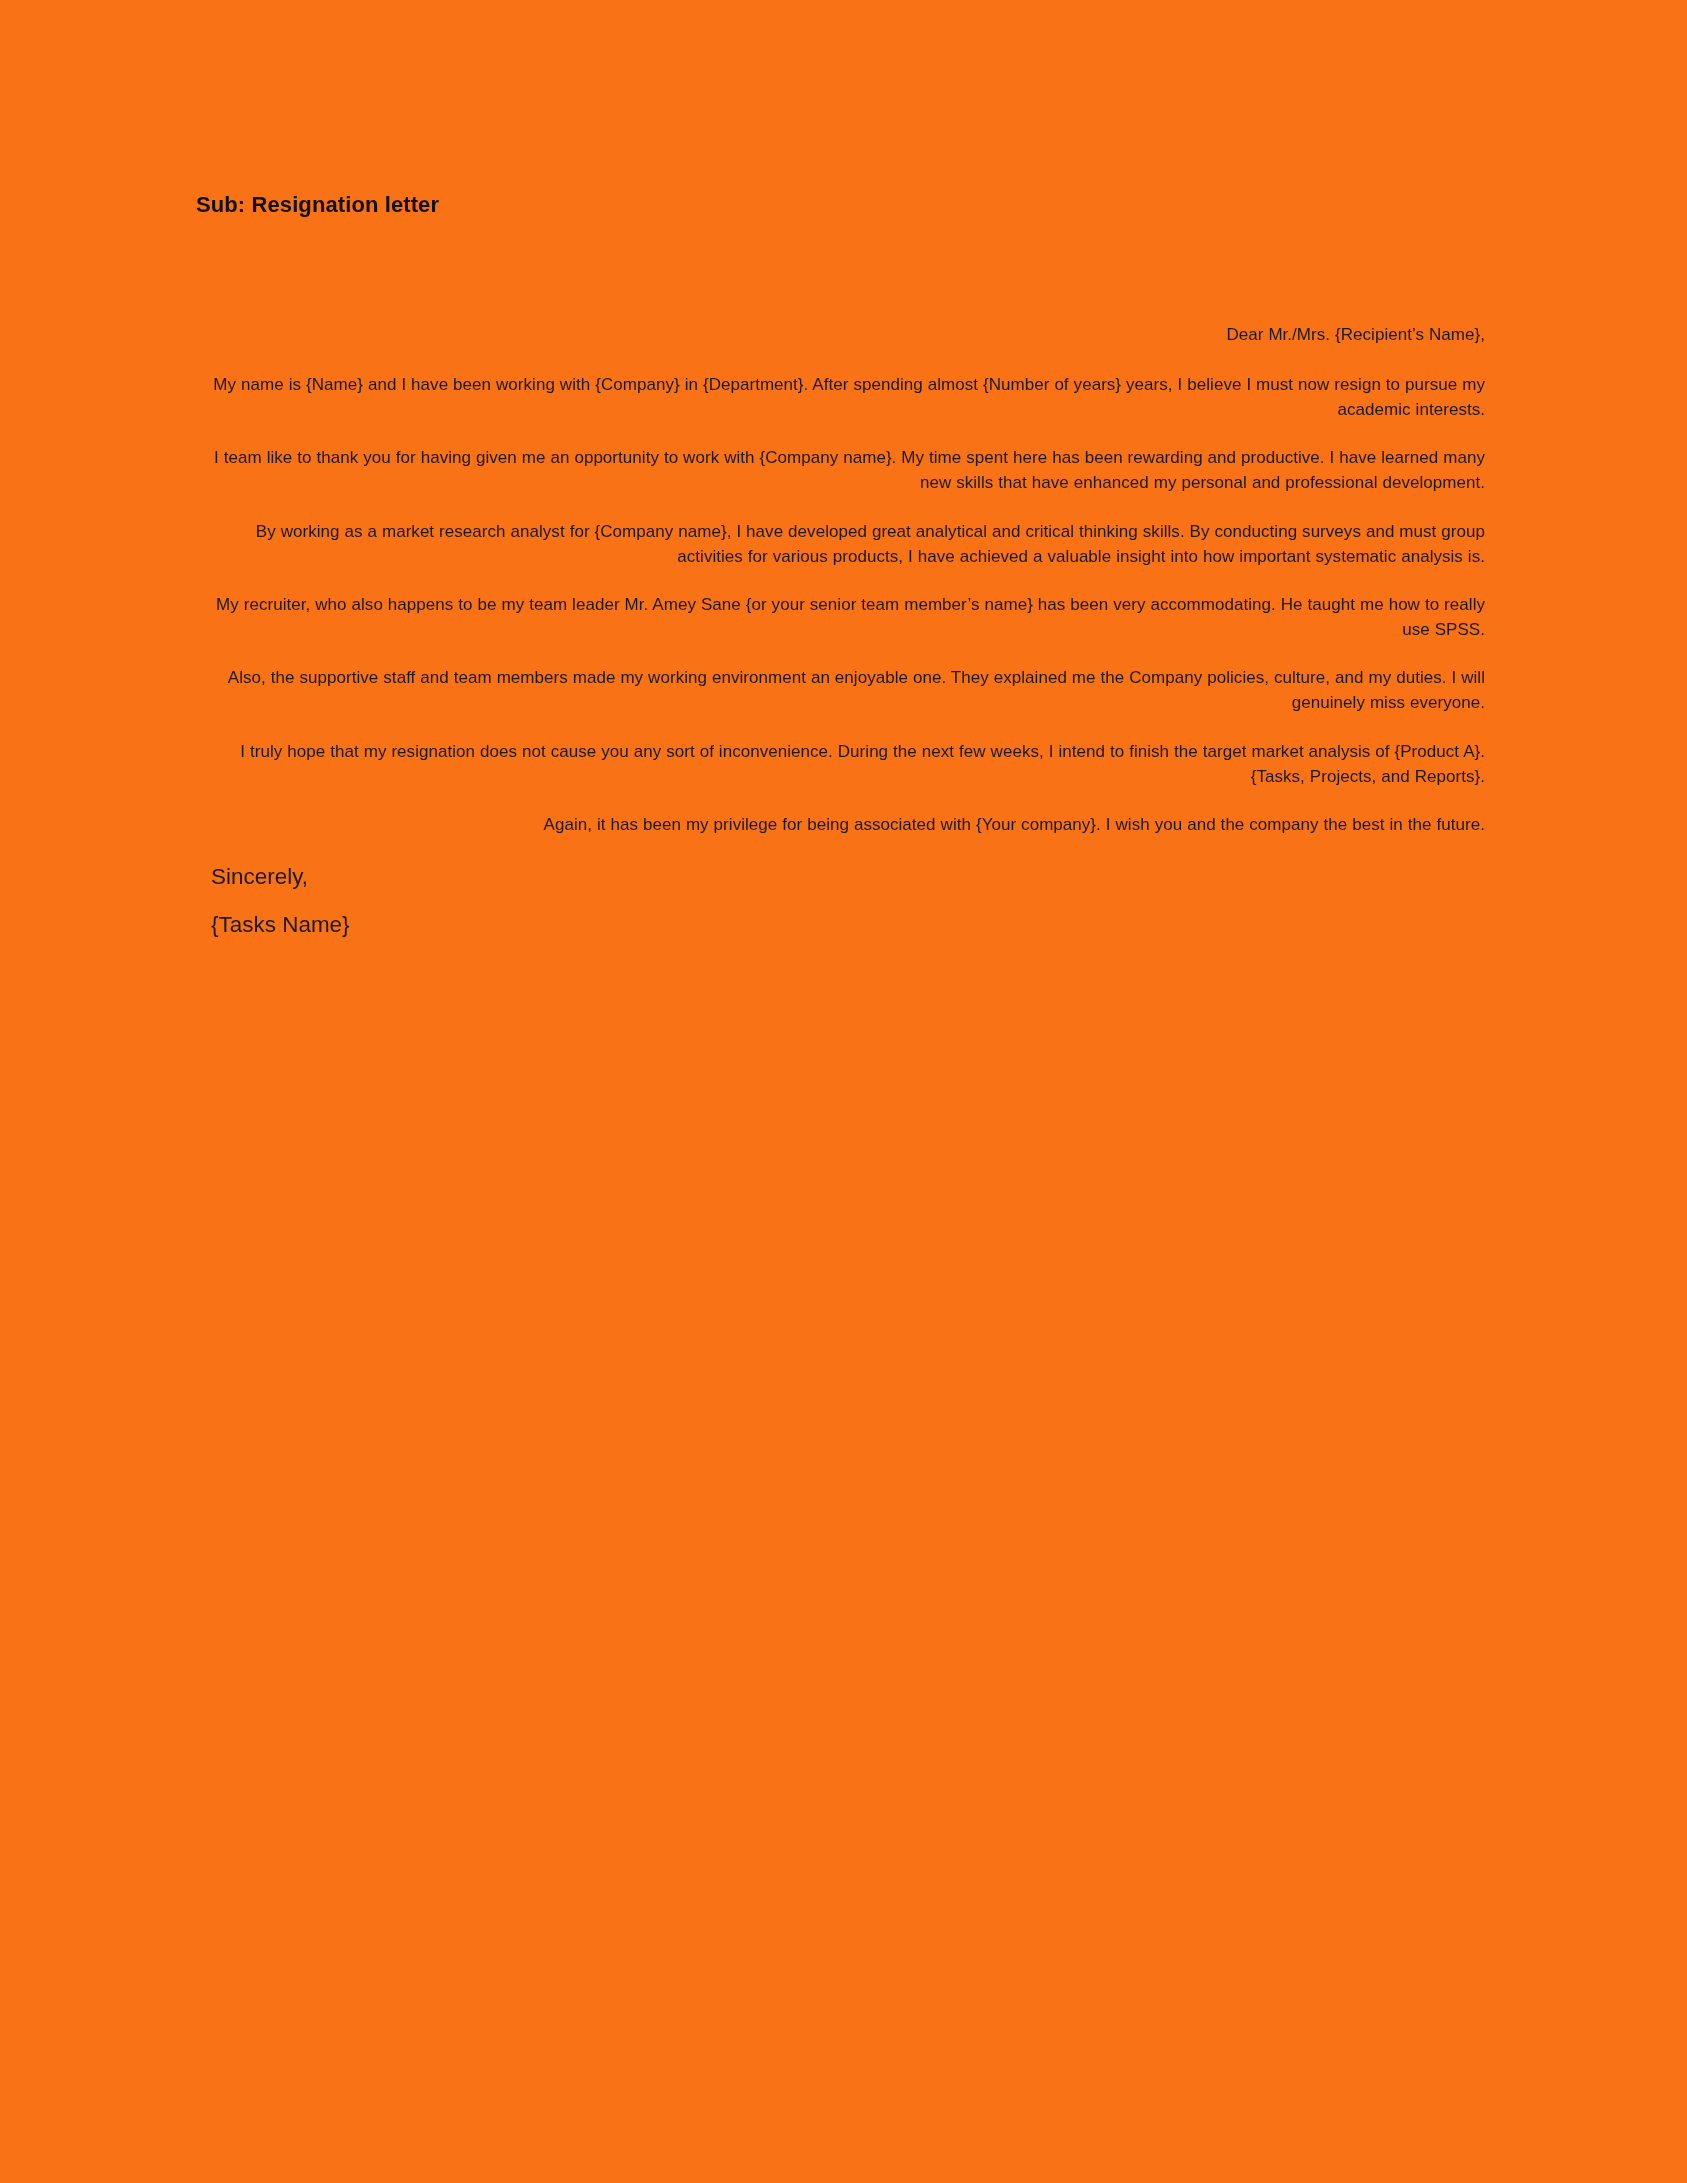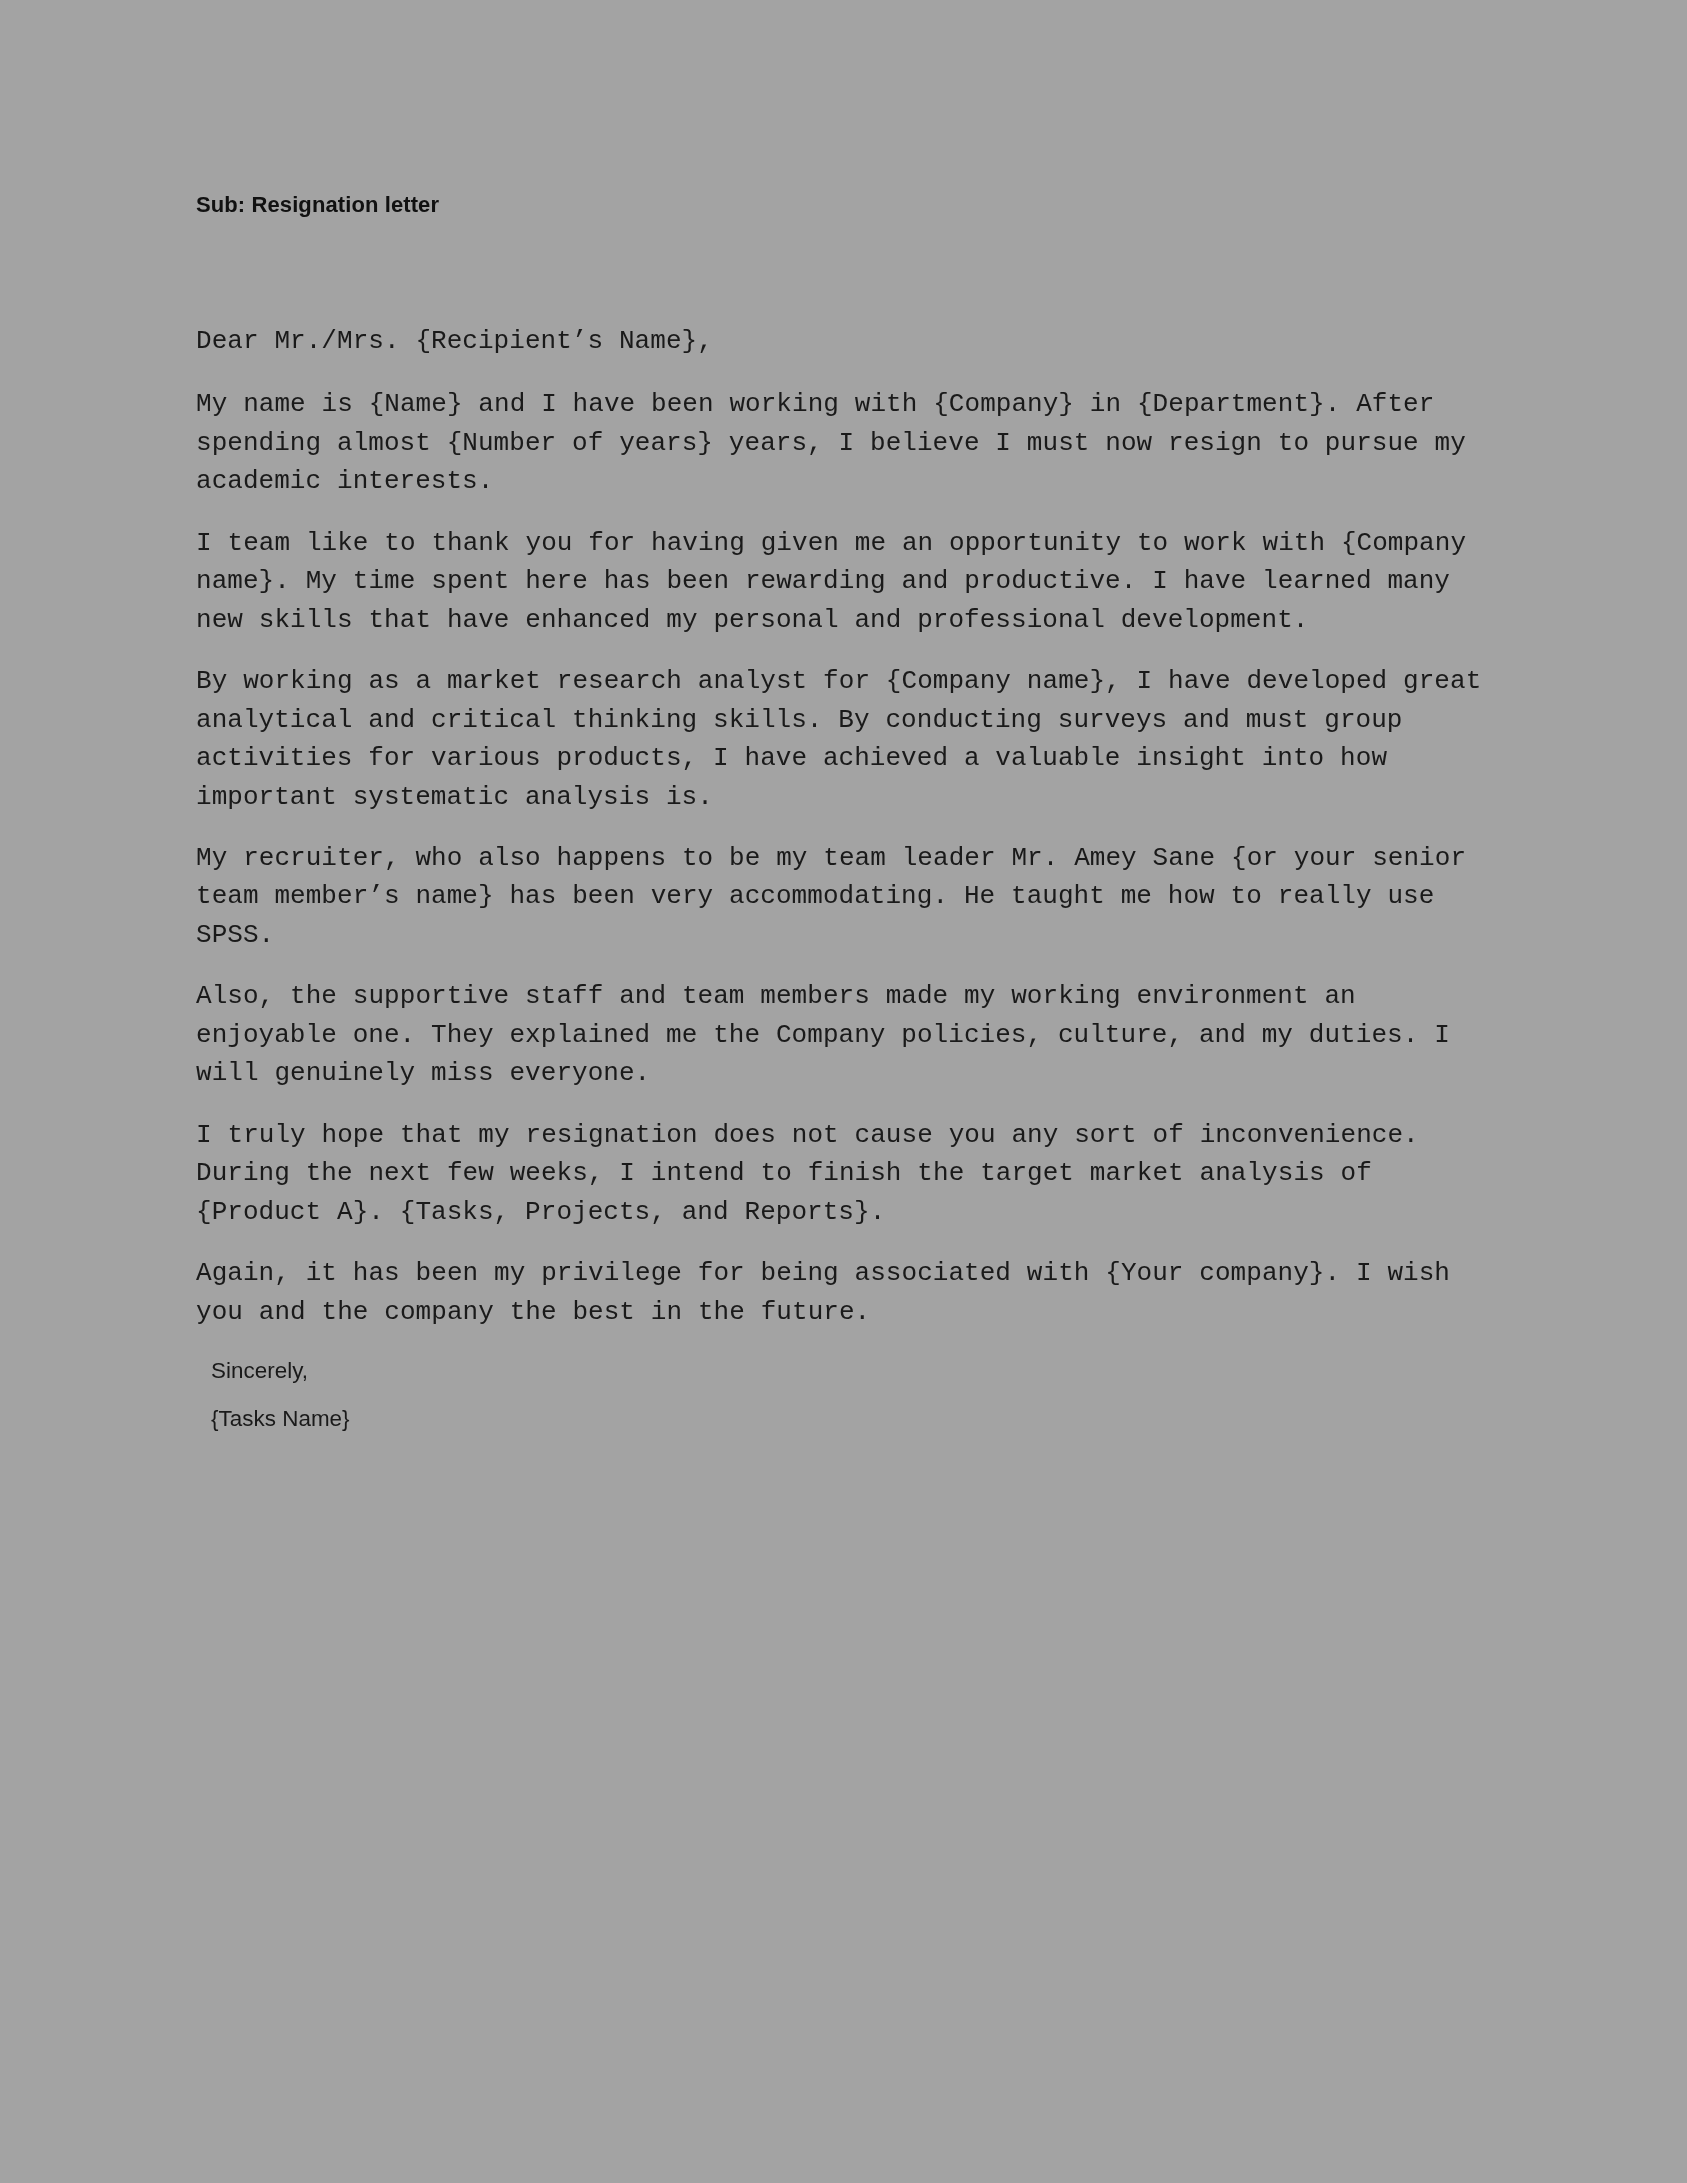--- a/index.html
+++ b/index.html
@@ -12,21 +12,21 @@
     height: 2183px;
     font-family: "Liberation Sans", sans-serif;
     color: #1a1a1a;
     -webkit-font-smoothing: antialiased;
   }
 
   .page {
     position: relative;
     width: 1687px;
     height: 2183px;
-    background: #a3a3a3;
+    background: #f97316;
     box-sizing: border-box;
   }
 
   .letter {
     position: absolute;
     left: 196px;
     top: 192px;
     width: 1289px;
   }
 
@@ -37,28 +37,27 @@
     letter-spacing: 0.1px;
     color: #111111;
     margin: 0;
   }
 
   .salutation-block {
     margin-top: 103px;
   }
 
   .para {
-    font-size: 26px;
+    font-size: 17px;
     line-height: 1.48;
     color: #1a1a1a;
     margin: 0 0 23px 0;
     letter-spacing: 0.04px;
-    text-align: left;
+    text-align: right;
     word-spacing: 0.2px;
-    font-family: Liberation Mono, monospace;
   }
 
   .para.salutation {
     margin-bottom: 25px;
   }
 
   .closing-block {
     margin-top: 0;
   }
 

